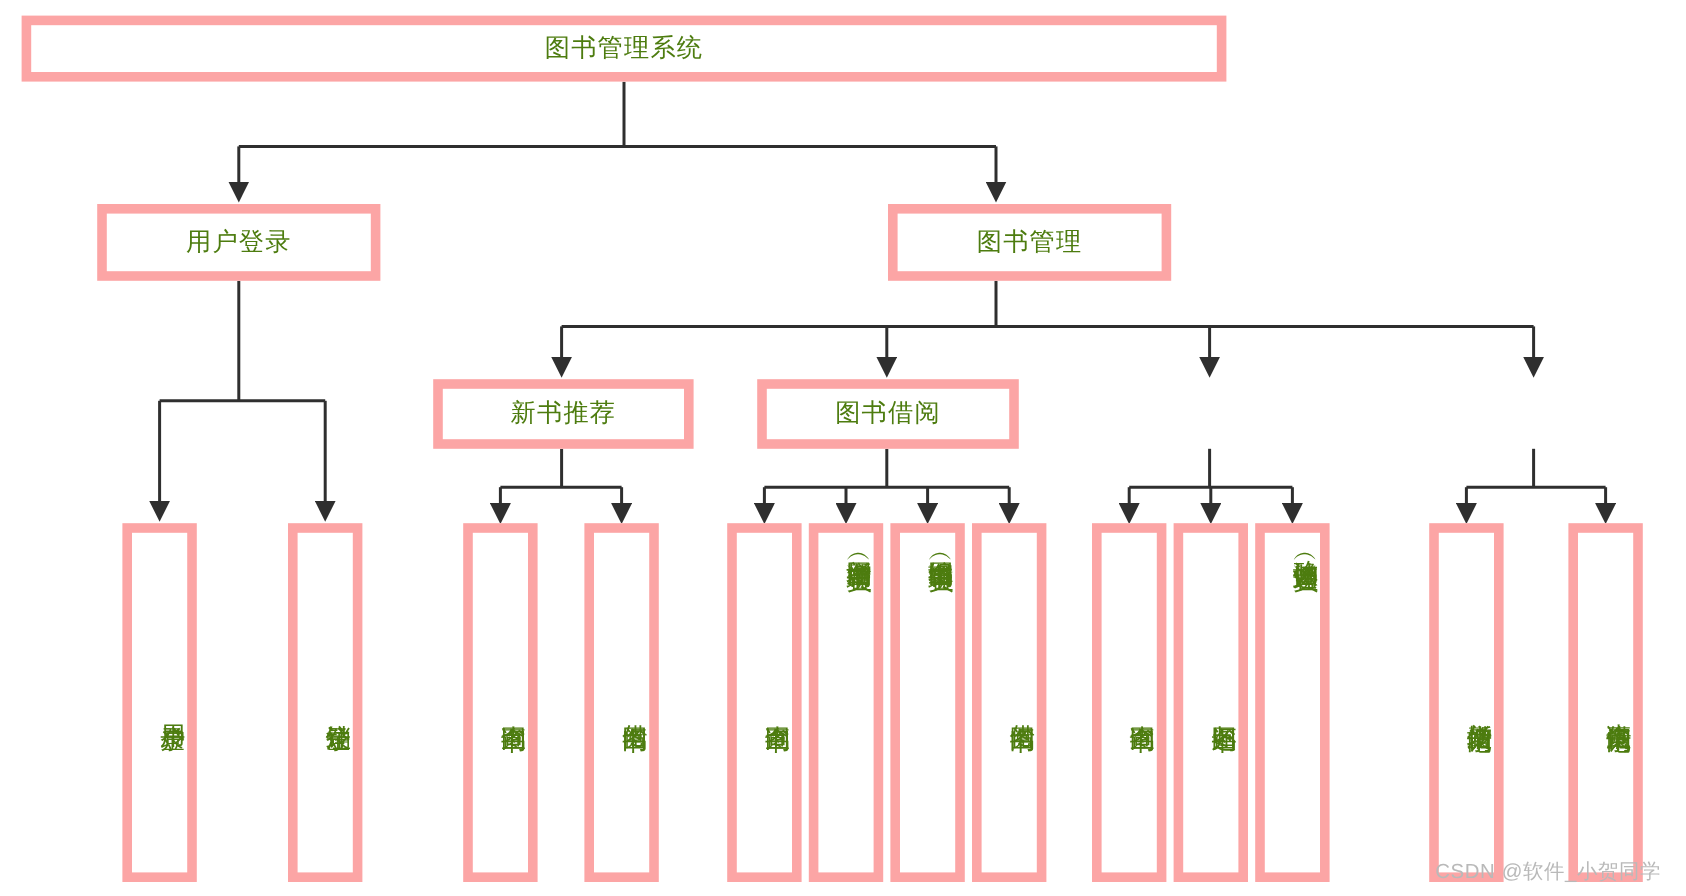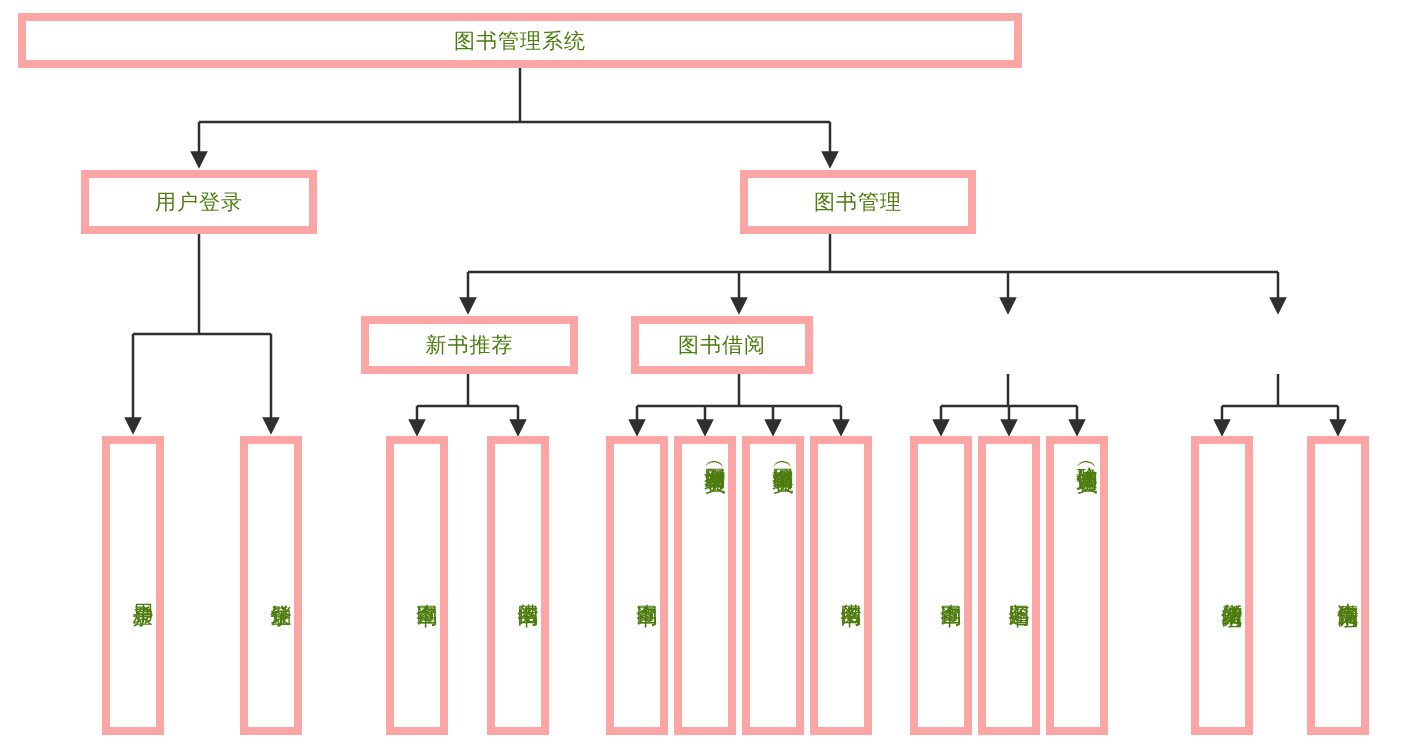--- a/index.html
+++ b/index.html
@@ -126,21 +126,21 @@
   <div class="node-box node-h" style="left:81px; top:170px; width:236px; height:64px;">
     <span>用户登录</span>
   </div>
   <div class="node-box node-h" style="left:712px; top:170px; width:236px; height:64px;margin-left:28px;">
     <span>图书管理</span>
   </div>
 
   <div class="node-box node-h" style="left:361px; top:316px; width:217px; height:58px;">
     <span>新书推荐</span>
   </div>
-  <div class="node-box node-h" style="left:631px; top:316px; width:182px; height:58px;">
+  <div class="node-box node-h" style="left:631px; top:316px; width:218px; height:58px;">
     <span>图书借阅</span>
   </div>
 
   <div class="node-box node-v" style="left:102px; top:436px; width:62px; height:299px;">
     <span>用户登录</span>
   </div>
   <div class="node-box node-v" style="left:240px; top:436px; width:62px; height:299px;">
     <span>注销登录</span>
   </div>
 
@@ -174,14 +174,15 @@
     <span>确认归还（管理员）</span>
   </div>
 
   <div class="node-box node-v" style="left:1191px; top:436px; width:62px; height:299px;">
     <span>新增借阅记录</span>
   </div>
   <div class="node-box node-v" style="left:1307px; top:436px; width:62px; height:299px;">
     <span>查询借阅记录</span>
   </div>
 
+  <div class="watermark" style="left:1196px; top:715px;">CSDN @软件_小贺同学</div>
 
 </div>
 
 </body></html>

